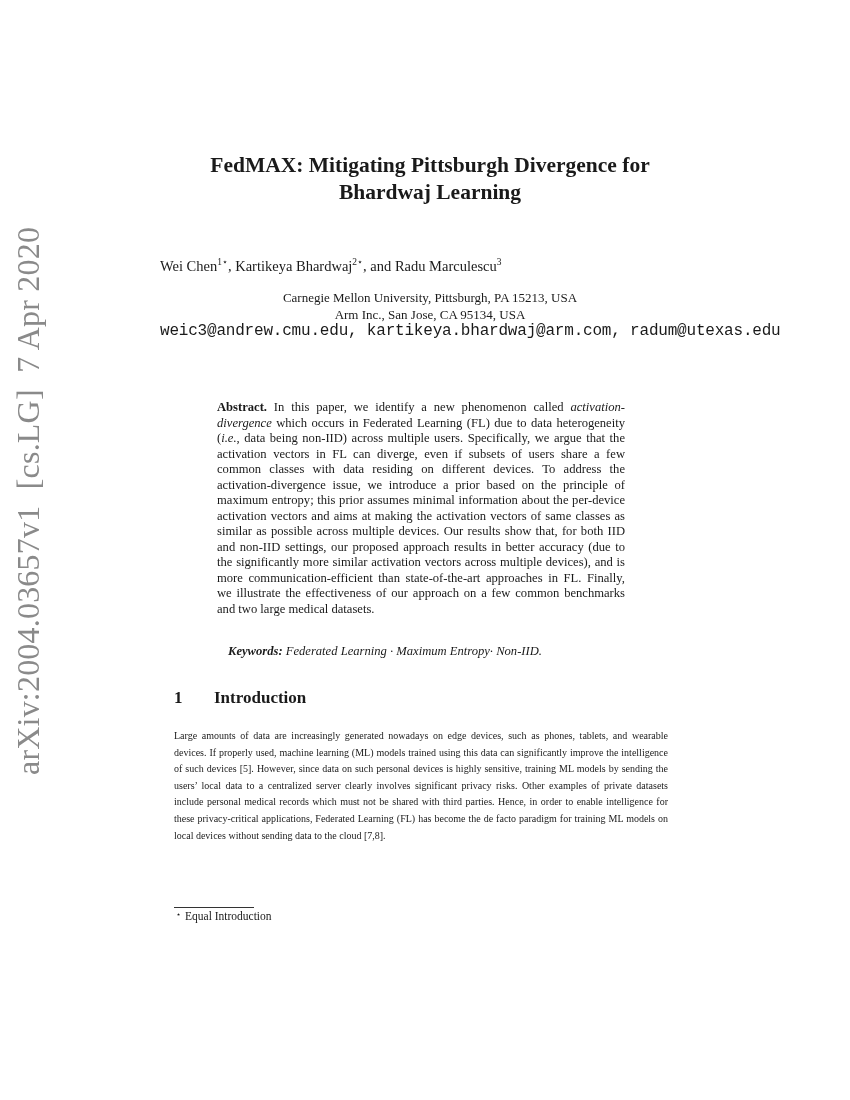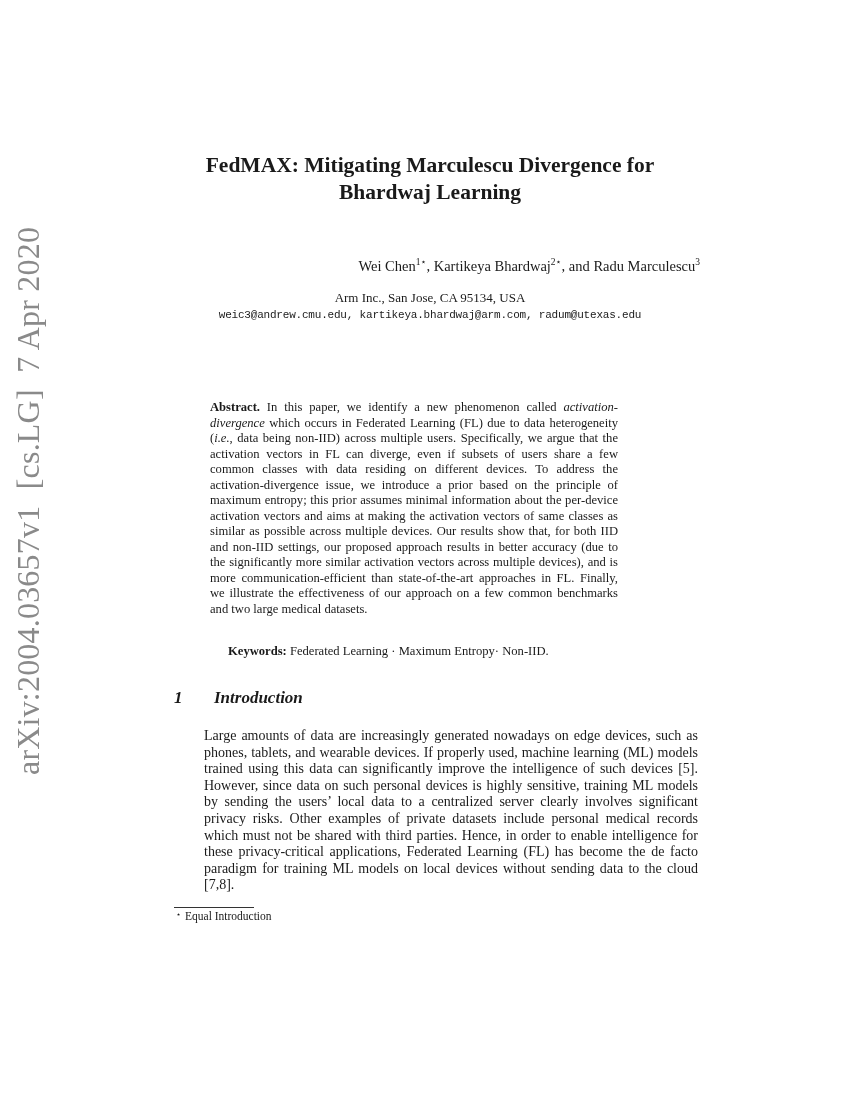--- a/index.html
+++ b/index.html
@@ -12,70 +12,71 @@
     transform-origin: left top; transform: rotate(-90deg);
     font-size: 32px; color: #8a8a8a; white-space: pre; letter-spacing: 0.2px;
   }
   .title {
     position: absolute; left: 160px; width: 540px; top: 152px;
     text-align: center; font-weight: bold; font-size: 21.5px; line-height: 27px;
   }
   .title div { white-space: nowrap; }
   .authors {
     position: absolute; left: 160px; width: 540px; top: 258px;
-    text-align: right; font-size: 14.5px; white-space: nowrap;
+    text-align: left; font-size: 14.5px; white-space: nowrap;
   }
   .authors sup { font-size: 9.5px; vertical-align: 6px; line-height: 0; }
   .affils {
     position: absolute; left: 160px; width: 540px; top: 290px;
     text-align: center; font-size: 13px; line-height: 16.5px;
   }
   .affils div { white-space: nowrap; }
-  .affils .emails { font-family: "Liberation Mono", "DejaVu Sans Mono", monospace; font-size: 11px; letter-spacing: -0.2px; }
+  .affils .emails { font-family: "Liberation Mono", "DejaVu Sans Mono", monospace; font-size: 16px; letter-spacing: -0.2px; }
   .abstract {
-    position: absolute; left: 210px; width: 408px; top: 400px;
+    position: absolute; left: 217px; width: 408px; top: 400px;
     font-size: 12.6px; line-height: 15.5px; text-align: justify; hyphens: manual;
   }
   .abstract b { font-weight: bold; }
   .keywords {
     position: absolute; left: 228px; width: 420px; top: 644px;
-    font-size: 12.6px; white-space: nowrap;
+    font-size: 12.6px; white-space: nowrap; font-style: italic;
   }
   .section-heading {
     position: absolute; left: 174px; top: 688px;
-    font-size: 17px; font-weight: bold; white-space: nowrap; font-style: italic;
+    font-size: 17px; font-weight: bold; white-space: nowrap;
   }
   .section-heading .num { display: inline-block; width: 40px; }
   .intro {
     position: absolute; left: 174px; width: 494px; top: 728px;
-    font-size: 14px; line-height: 16.6px; text-align: justify; margin-left: 30px;
+    font-size: 10px; line-height: 16.6px; text-align: justify;
   }
   .footnote-rule {
     position: absolute; left: 174px; top: 907px; width: 80px; height: 0;
     border-top: 1px solid #333;
   }
   .footnote {
     position: absolute; left: 176px; top: 910px;
     font-size: 11.5px; white-space: nowrap;
   }
   .footnote sup { font-size: 8px; vertical-align: 3px; margin-right: 4px; }
 </style>
 </head>
 <body>
 
 <div class="arxiv-stamp">arXiv:2004.03657v1  [cs.LG]  7 Apr 2020</div>
 
 <div class="title">
-  <div>FedMAX: Mitigating Marculescu Divergence for</div>
+  <div>FedMAX: Mitigating Pittsburgh Divergence for</div>
   <div>Bhardwaj Learning</div>
 </div>
 
 <div class="authors"><span>Wei Chen</span><sup>1⋆</sup><span>, </span><span>Kartikeya Bhardwaj</span><sup>2⋆</sup><span>, and </span><span>Radu Marculescu</span><sup>3</sup></div>
 
 <div class="affils">
+  <div>Carnegie Mellon University, Pittsburgh, PA 15213, USA</div>
   <div>Arm Inc., San Jose, CA 95134, USA</div>
   <div class="emails">weic3@andrew.cmu.edu, kartikeya.bhardwaj@arm.com, radum@utexas.edu</div>
 </div>
 
 <div class="abstract"><b>Abstract.</b><span> In this paper, we identify a new phenomenon called </span><i>activation-divergence</i><span> which occurs in Federated Learning (FL) due to data heterogeneity (</span><i>i.e.</i><span>, data being non-IID) across multiple users. Specifically, we argue that the activation vectors in FL can diverge, even if subsets of users share a few common classes with data residing on different devices. To address the activation-divergence issue, we introduce a prior based on the principle of maximum entropy; this prior assumes minimal information about the per-device activation vectors and aims at making the activation vectors of same classes as similar as possible across multiple devices. Our results show that, for both IID and non-IID settings, our proposed approach results in better accuracy (due to the significantly more similar activation vectors across multiple devices), and is more communication-efficient than state-of-the-art approaches in FL. Finally, we illustrate the effectiveness of our approach on a few common benchmarks and two large medical datasets.</span></div>
 
 <div class="keywords"><b>Keywords:</b><span> Federated Learning · Maximum Entropy· Non-IID.</span></div>
 
 <div class="section-heading"><span class="num">1</span><span>Introduction</span></div>
 

